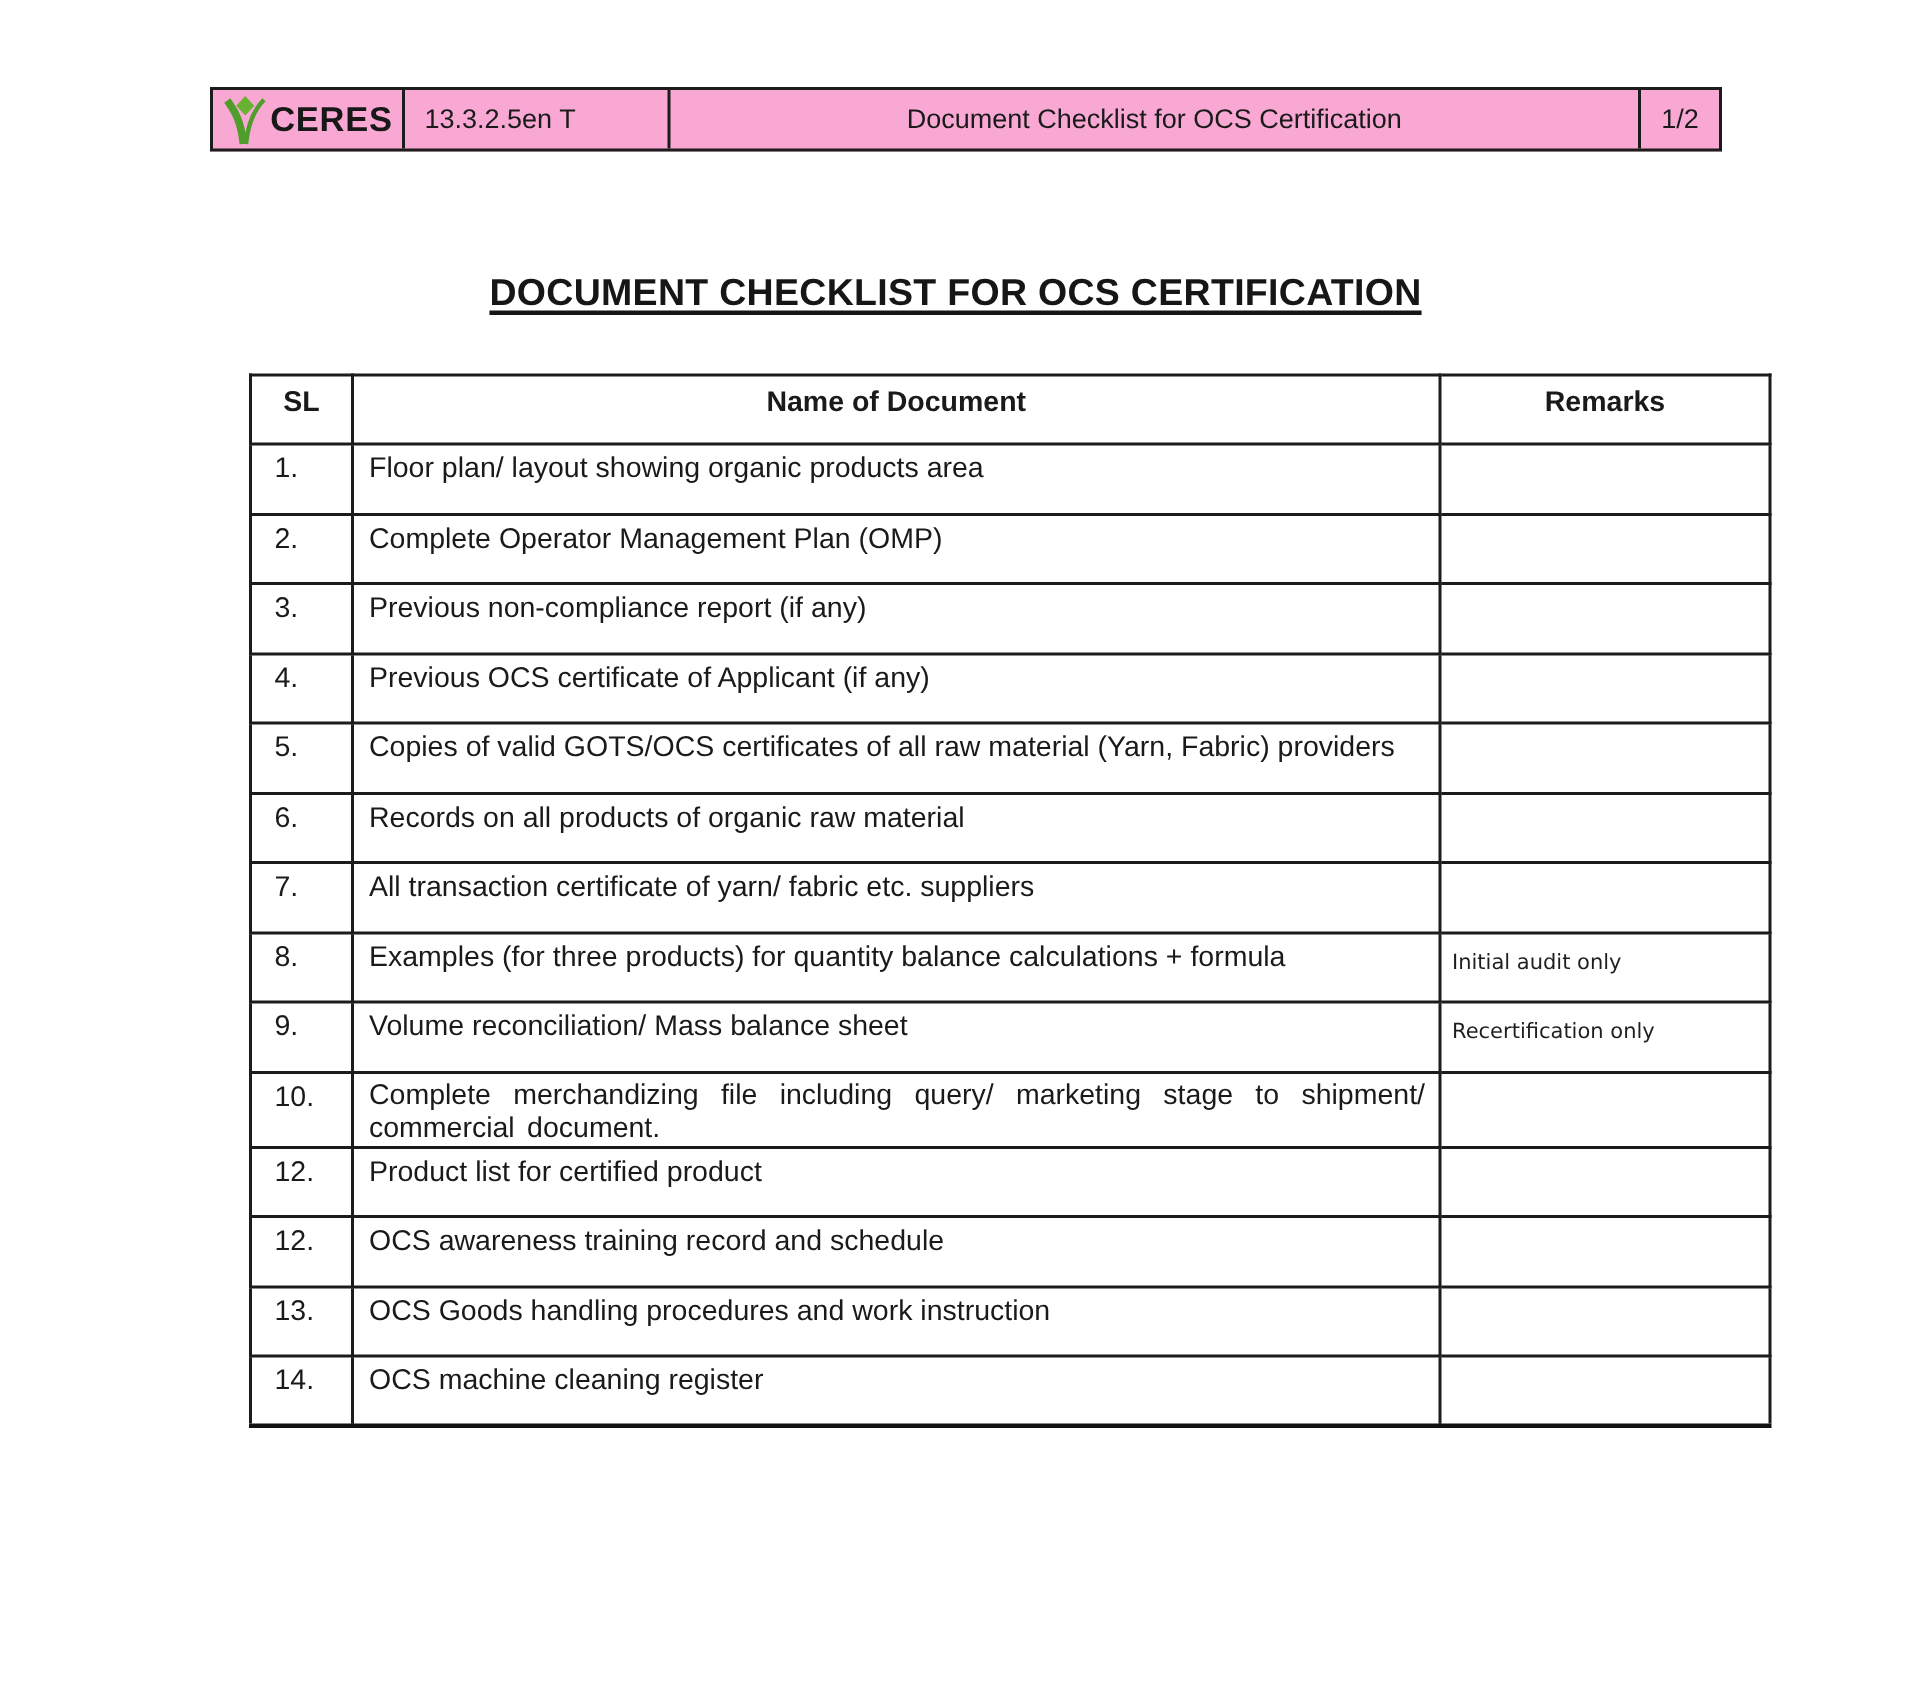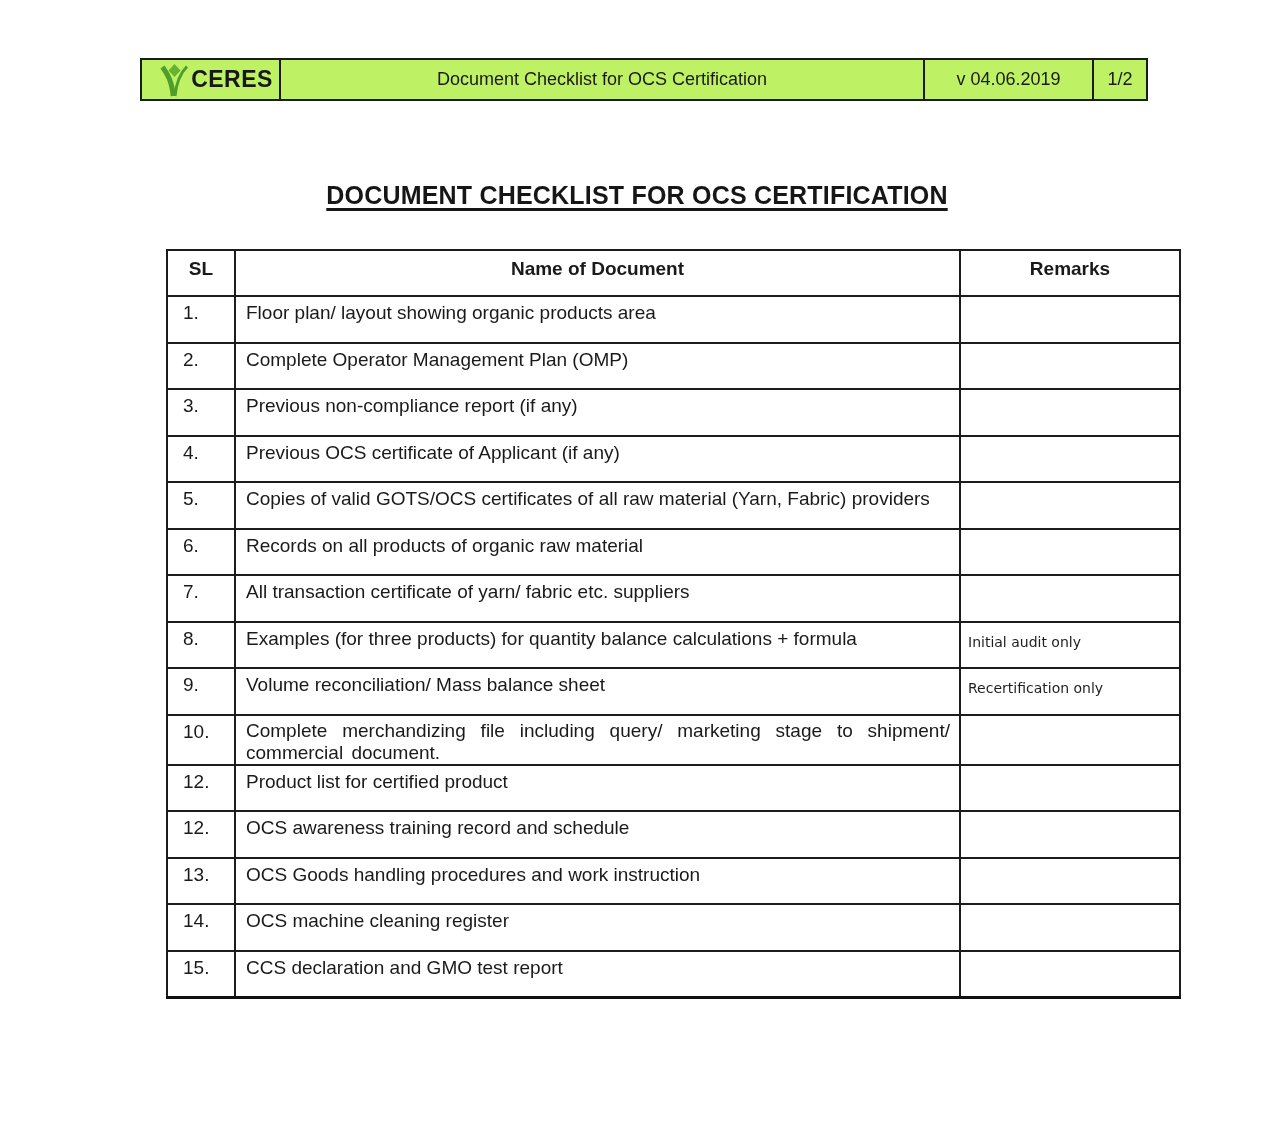--- a/index.html
+++ b/index.html
@@ -12,22 +12,21 @@
     color:#1a1a1a;
     overflow:hidden;
   }
 
   
   .doc-header {
     position:absolute; left:140px; top:58px;
     width:1008px; height:43px;
     display:flex; align-items:stretch;
     border:2px solid #1c1c1c;
-    background:#bef264;
-    padding-left:11px;
+    background:#f9a8d4;
   }
   .doc-header .cell {
     display:flex; align-items:center;
     border-left:2px solid #1c1c1c;
     font-size:18px;
     white-space:nowrap;
   }
   .doc-header .cell:first-child { border-left:none; }
   .cell-logo   { width:126px; justify-content:center; gap:1px; }
   .cell-code   { width:177px; padding-left:13px; }
@@ -107,22 +106,22 @@
 
   <div class="doc-header">
     <div class="cell cell-logo">
       <svg class="logo-icon" width="31" height="34" viewBox="0 0 31 34" aria-hidden="true">
         <path d="M15.5 1 L21.5 7.5 L15.5 14 L9.5 7.5 Z" fill="#68b232"></path>
         <path d="M3.5 4 C 8.5 11, 12.8 18, 14.2 33" stroke="#4f9e2b" stroke-width="5" fill="none"></path>
         <path d="M28 3.5 C 21.5 10, 17.3 19, 16 33" stroke="#4f9e2b" stroke-width="3" fill="none"></path>
       </svg>
       <span class="logo-wordmark">CERES</span>
     </div>
+    <div class="cell cell-code">13.3.2.5en T</div>
     <div class="cell cell-title">Document Checklist for OCS Certification</div>
-    <div class="cell cell-ver">v 04.06.2019</div>
     <div class="cell cell-page">1/2</div>
   </div>
 
   <div class="page-title">DOCUMENT CHECKLIST FOR OCS CERTIFICATION</div>
 
   <table class="checklist">
     <colgroup>
         <col class="c-sl">
         <col class="c-name">
         <col class="c-rem">
@@ -198,21 +197,16 @@
       <tr>
         <td class="sl-cell">13.</td>
         <td class="name-cell">OCS Goods handling procedures and work instruction</td>
         <td class="remarks-cell"></td>
       </tr>
       <tr>
         <td class="sl-cell">14.</td>
         <td class="name-cell">OCS machine cleaning register</td>
         <td class="remarks-cell"></td>
       </tr>
-      <tr>
-        <td class="sl-cell">15.</td>
-        <td class="name-cell">CCS declaration and GMO test report</td>
-        <td class="remarks-cell"></td>
-      </tr>
     </tbody>
   </table>
 
 </div>
 
 </body></html>

